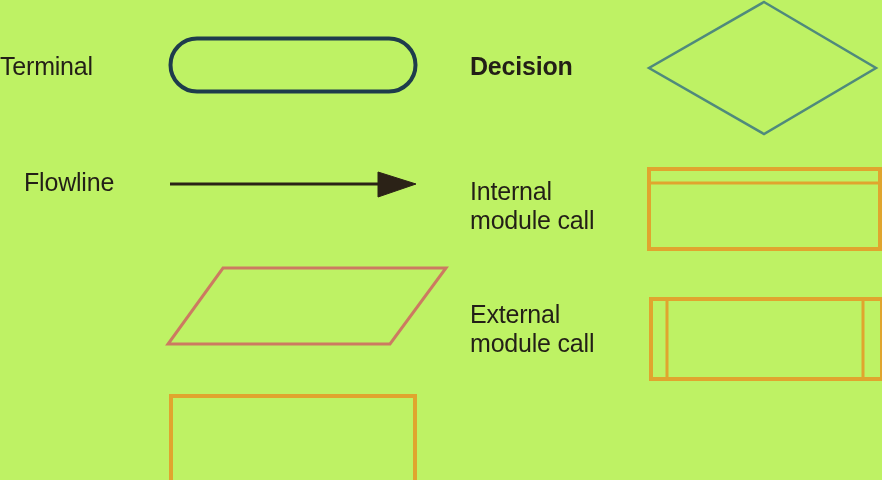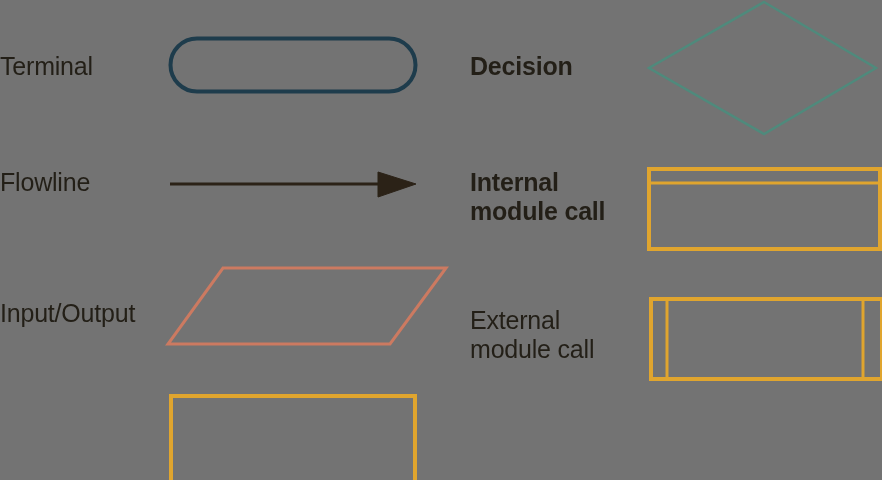--- a/index.html
+++ b/index.html
@@ -8,21 +8,21 @@
     padding: 0;
   }
   body {
     background: #fbf0de;
     font-family: "Liberation Sans", sans-serif;
   }
   #legend-canvas {
     position: relative;
     width: 882px;
     height: 480px;
-    background: #737373;
+    background: #bef264;
     overflow: hidden;
   }
   .legend-label {
     position: absolute;
     color: #231f17;
     font-family: "Liberation Sans", sans-serif;
     font-size: 25px;
     line-height: 29px;
     letter-spacing: -0.2px;
     white-space: pre-line;
@@ -31,28 +31,28 @@
   .symbol {
     position: absolute;
   }
   .symbol svg {
     display: block;
     overflow: visible;
   }
 
   
   #label-terminal    { left: 0px;   top: 52px;  }
-  #label-flowline    { left: 0px;   top: 168px; }
+  #label-flowline    { left: 0px;   top: 168px; padding-left: 24px; }
   #label-inputoutput { left: 0px;   top: 299px; }
   #label-process     { left: 0px;   top: 421px; }
 
   
   #label-decision    { left: 470px; top: 52px; font-weight: bold;  }
-  #label-internal    { left: 470px; top: 168px; font-weight: bold; }
-  #label-external    { left: 470px; top: 300px; margin-top: 6px; }
+  #label-internal    { left: 470px; top: 177px; }
+  #label-external    { left: 470px; top: 300px; }
 
   
   #symbol-terminal    { left: 168px; top: 36px;  }
   #symbol-flowline    { left: 168px; top: 168px; }
   #symbol-inputoutput { left: 165px; top: 262px; }
   #symbol-process     { left: 168px; top: 393px; }
 
   
   #symbol-decision    { left: 644px; top: -2px;  }
   #symbol-internal    { left: 646px; top: 166px; }
@@ -73,21 +73,20 @@
 
   <div class="legend-label" id="label-flowline">Flowline</div>
 
   <div class="symbol" id="symbol-flowline">
     <svg width="252" height="36" viewBox="0 0 252 36">
       <line x1="2" y1="16" x2="218" y2="16" stroke="#2b2217" stroke-width="3"></line>
       <polygon points="210,4 248,16 210,29" fill="#2b2217" stroke="#2b2217" stroke-width="1"></polygon>
     </svg>
   </div>
 
-  <div class="legend-label" id="label-inputoutput">Input/Output</div>
 
   <div class="symbol" id="symbol-inputoutput">
     <svg width="290" height="92" viewBox="0 0 290 92">
       <polygon points="58,6 281,6 225,82 3,82" fill="none" stroke="#cc7a61" stroke-width="3"></polygon>
     </svg>
   </div>
 
 
   <div class="symbol" id="symbol-process">
     <svg width="252" height="92" viewBox="0 0 252 92">

